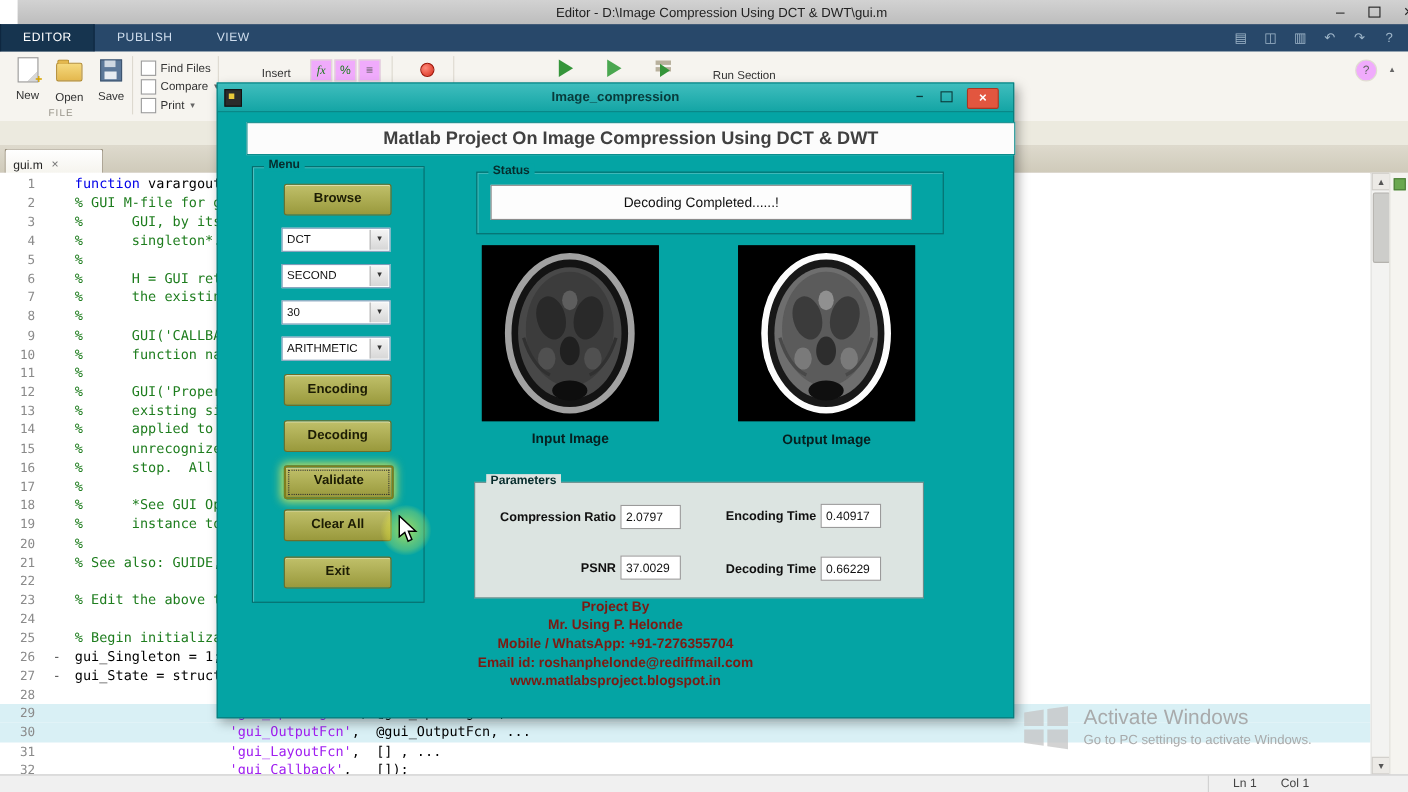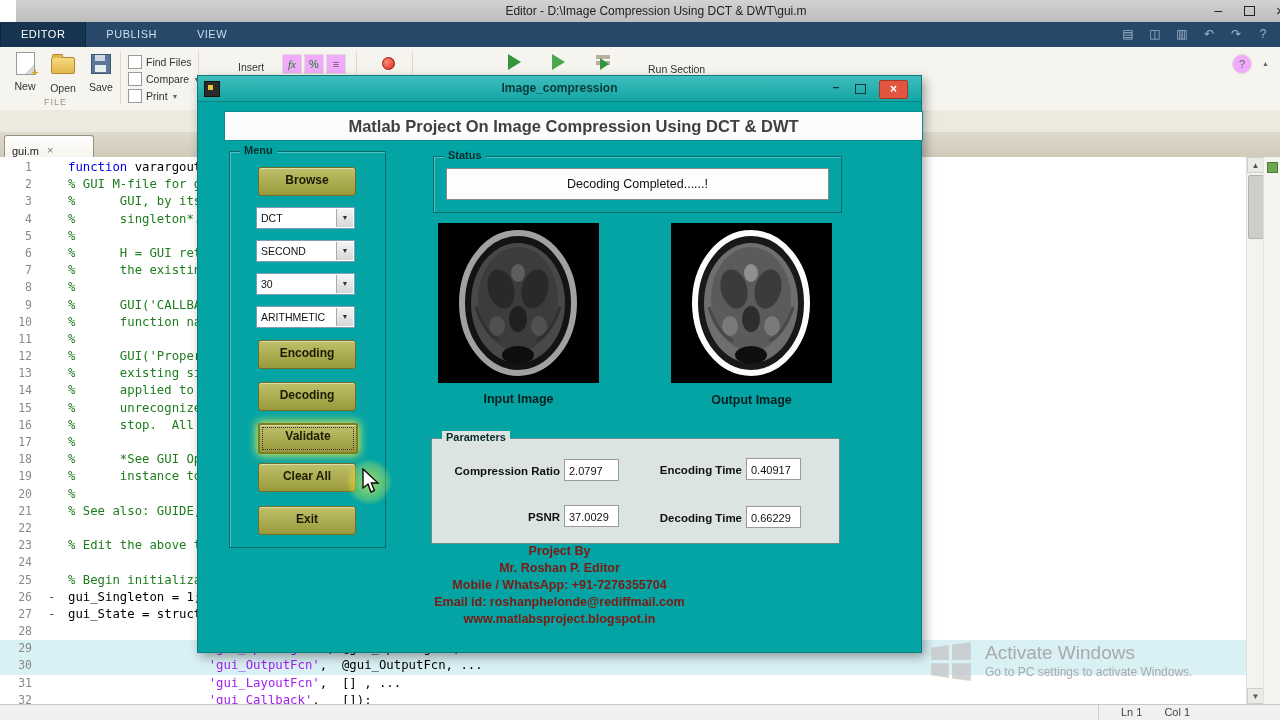--- a/index.html
+++ b/index.html
@@ -82,21 +82,21 @@
   #dlg-icon:before{content:"";position:absolute;left:3px;top:3px;width:5px;height:5px;background:#e8c93a;}
   #dlg-min{left:628px;top:4px;width:20px;height:16px;text-align:center;font-weight:bold;color:#0a3a3a;font-size:12px;line-height:14px;}
   #dlg-max{left:652px;top:4px;width:20px;height:16px;text-align:center;}
   #dlg-max .sq{border-color:#0a3a3a;margin-top:3px;}
   #dlg-close{left:681px;top:4px;width:27px;height:17px;background:var(--close-red,#e2563f);border:1px solid #a93622;border-radius:2px;color:#fff;font-size:12px;font-weight:bold;text-align:center;line-height:16px;}
   #dlg-header{left:10px;top:35px;width:697px;height:28px;background:#fcfcfc;border:1px solid #0d8c8c;text-align:center;font-size:16.5px;font-weight:bold;line-height:28px;color:#404040;margin-left:16px;}
 
   .gbox{position:absolute;border:1px solid rgba(6,70,70,.6);box-shadow:inset 1px 1px 0 rgba(255,255,255,.3);}
   .gbox-label{position:absolute;top:-8px;left:10px;background:var(--dialog-teal,#04a4a4);padding:0 4px;font-size:11px;font-weight:bold;color:#072c2c;}
   #menu-box{left:31px;top:75px;width:155px;height:395px;}
-  #status-box{left:235px;top:80px;width:407px;height:55px;}
+  #status-box{left:235px;top:80px;width:407px;height:55px;padding-left:16px;}
   #status-field{position:absolute;left:12px;top:11px;width:381px;height:30px;background:#fdfdfd;border:1px solid #8c8c8c;text-align:center;font-size:12.5px;line-height:30px;color:#111;}
 
   .mbtn{position:absolute;left:28px;width:96px;height:27px;background:linear-gradient(var(--button-olive,#c0c06a),var(--button-olive-dark,#99993c));border:1px solid var(--button-border,#6e6e28);border-radius:3px;box-shadow:inset 0 1px 0 rgba(255,255,255,.45);font-size:12px;font-weight:bold;color:#1c1c04;text-align:center;line-height:25px;}
   .mbtn.focused{border:2px solid #7e7e1e;outline:1px dotted #333;outline-offset:-5px;box-shadow:0 0 9px 2px rgba(235,235,80,.85),inset 0 1px 0 rgba(255,255,255,.45);line-height:23px;}
   .combo{position:absolute;left:26px;width:99px;height:22px;background:#fff;border:1px solid #7f9db9;box-sizing:border-box;}
   .combo .val{position:absolute;left:4px;top:0;font-size:10.5px;line-height:20px;color:#111;}
   .combo .arrow{position:absolute;right:1px;top:1px;bottom:1px;width:16px;background:linear-gradient(#f4f4f4,#d7d7d7);border-left:1px solid #aaa;color:#333;font-size:7px;text-align:center;line-height:18px;}
 
   .img-frame{position:absolute;width:161px;height:160px;background:#000;}
   .img-frame svg{display:block;}
@@ -361,21 +361,21 @@
       <span class="plabel" style="left:222px;top:25px;width:88px;">Encoding Time</span>
       <span class="pfield" style="left:314px;top:19px;">0.40917</span>
       <span class="plabel" style="left:12px;top:72px;width:116px;">PSNR</span>
       <span class="pfield" style="left:132px;top:66px;">37.0029</span>
       <span class="plabel" style="left:222px;top:73px;width:88px;">Decoding Time</span>
       <span class="pfield" style="left:314px;top:67px;">0.66229</span>
     </div>
 
     <div id="credits" class="abs">
       <p>Project By</p>
-      <p>Mr. Roshan P. Editor</p>
+      <p>Mr. Using P. Helonde</p>
       <p>Mobile / WhatsApp: +91-7276355704</p>
       <p>Email id: roshanphelonde@rediffmail.com</p>
       <p>www.matlabsproject.blogspot.in</p>
     </div>
   </div>
 
   <div id="cursor-glow" class="abs"></div>
   <div id="cursor" class="abs">
     <svg width="22" height="26" viewBox="0 0 22 26">
       <polygon points="2,1 2,20 7,16 10,24 13.4,22.4 10.3,15 17,15" fill="#fff" stroke="#000" stroke-width="1.3"></polygon>

